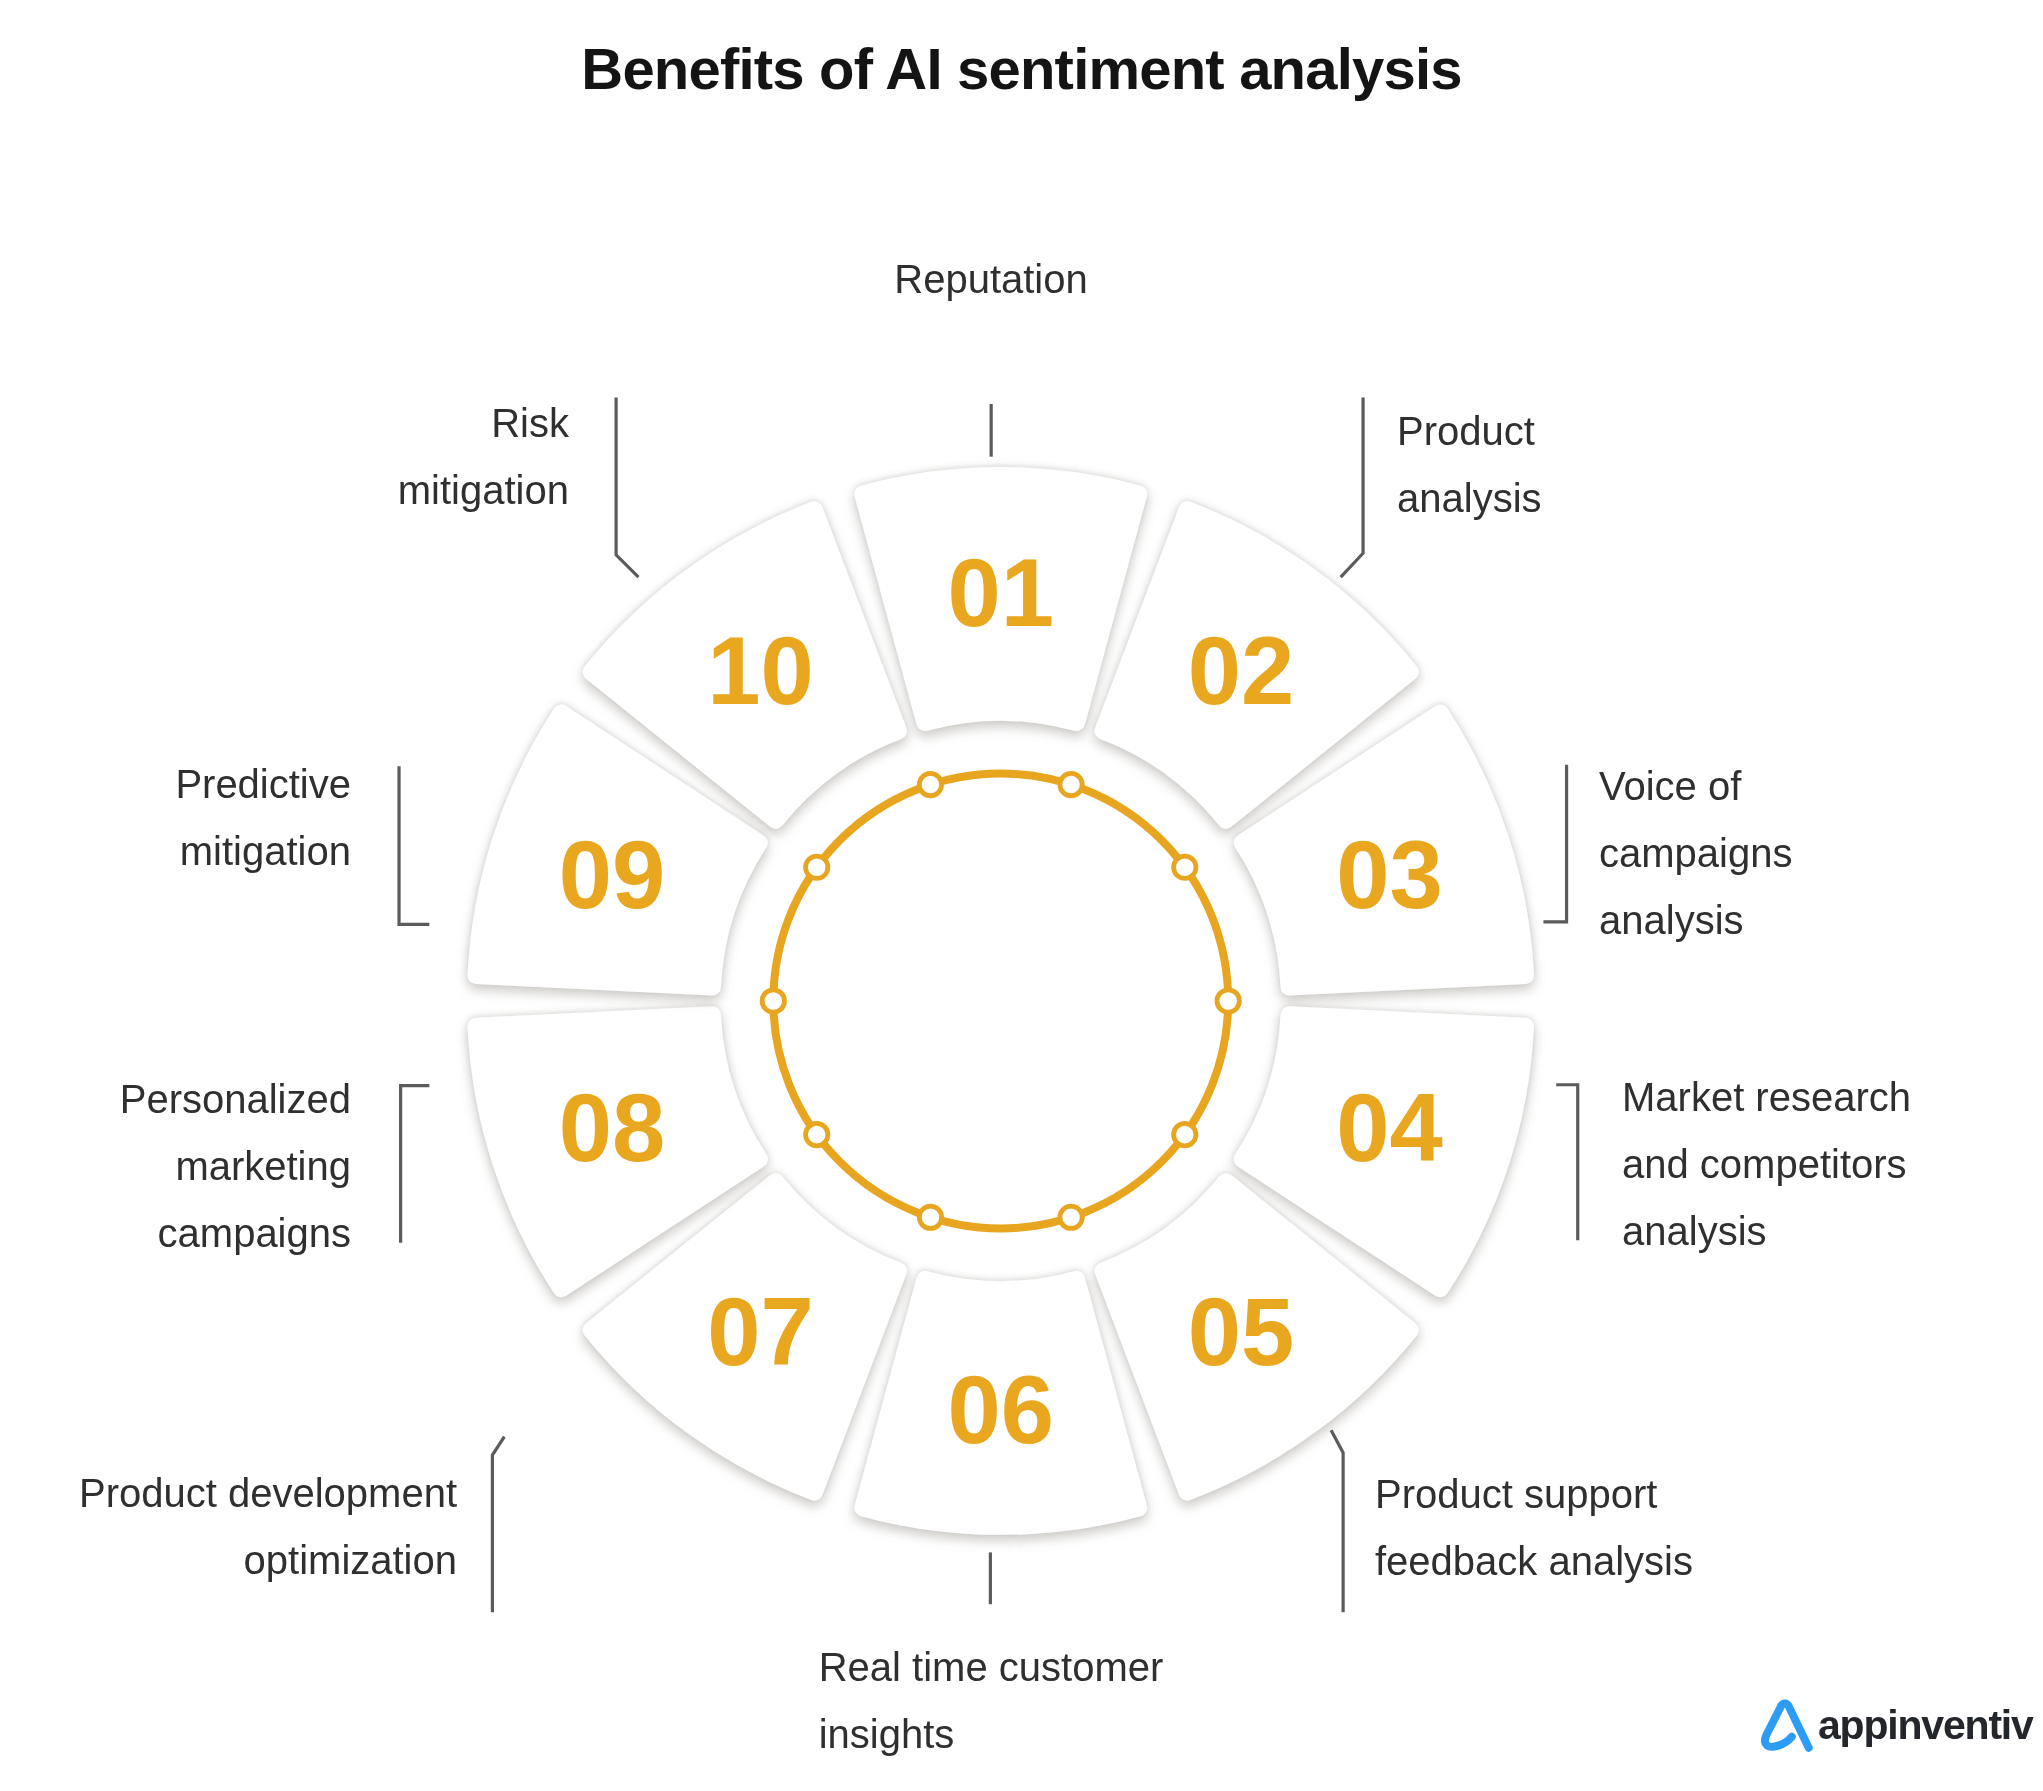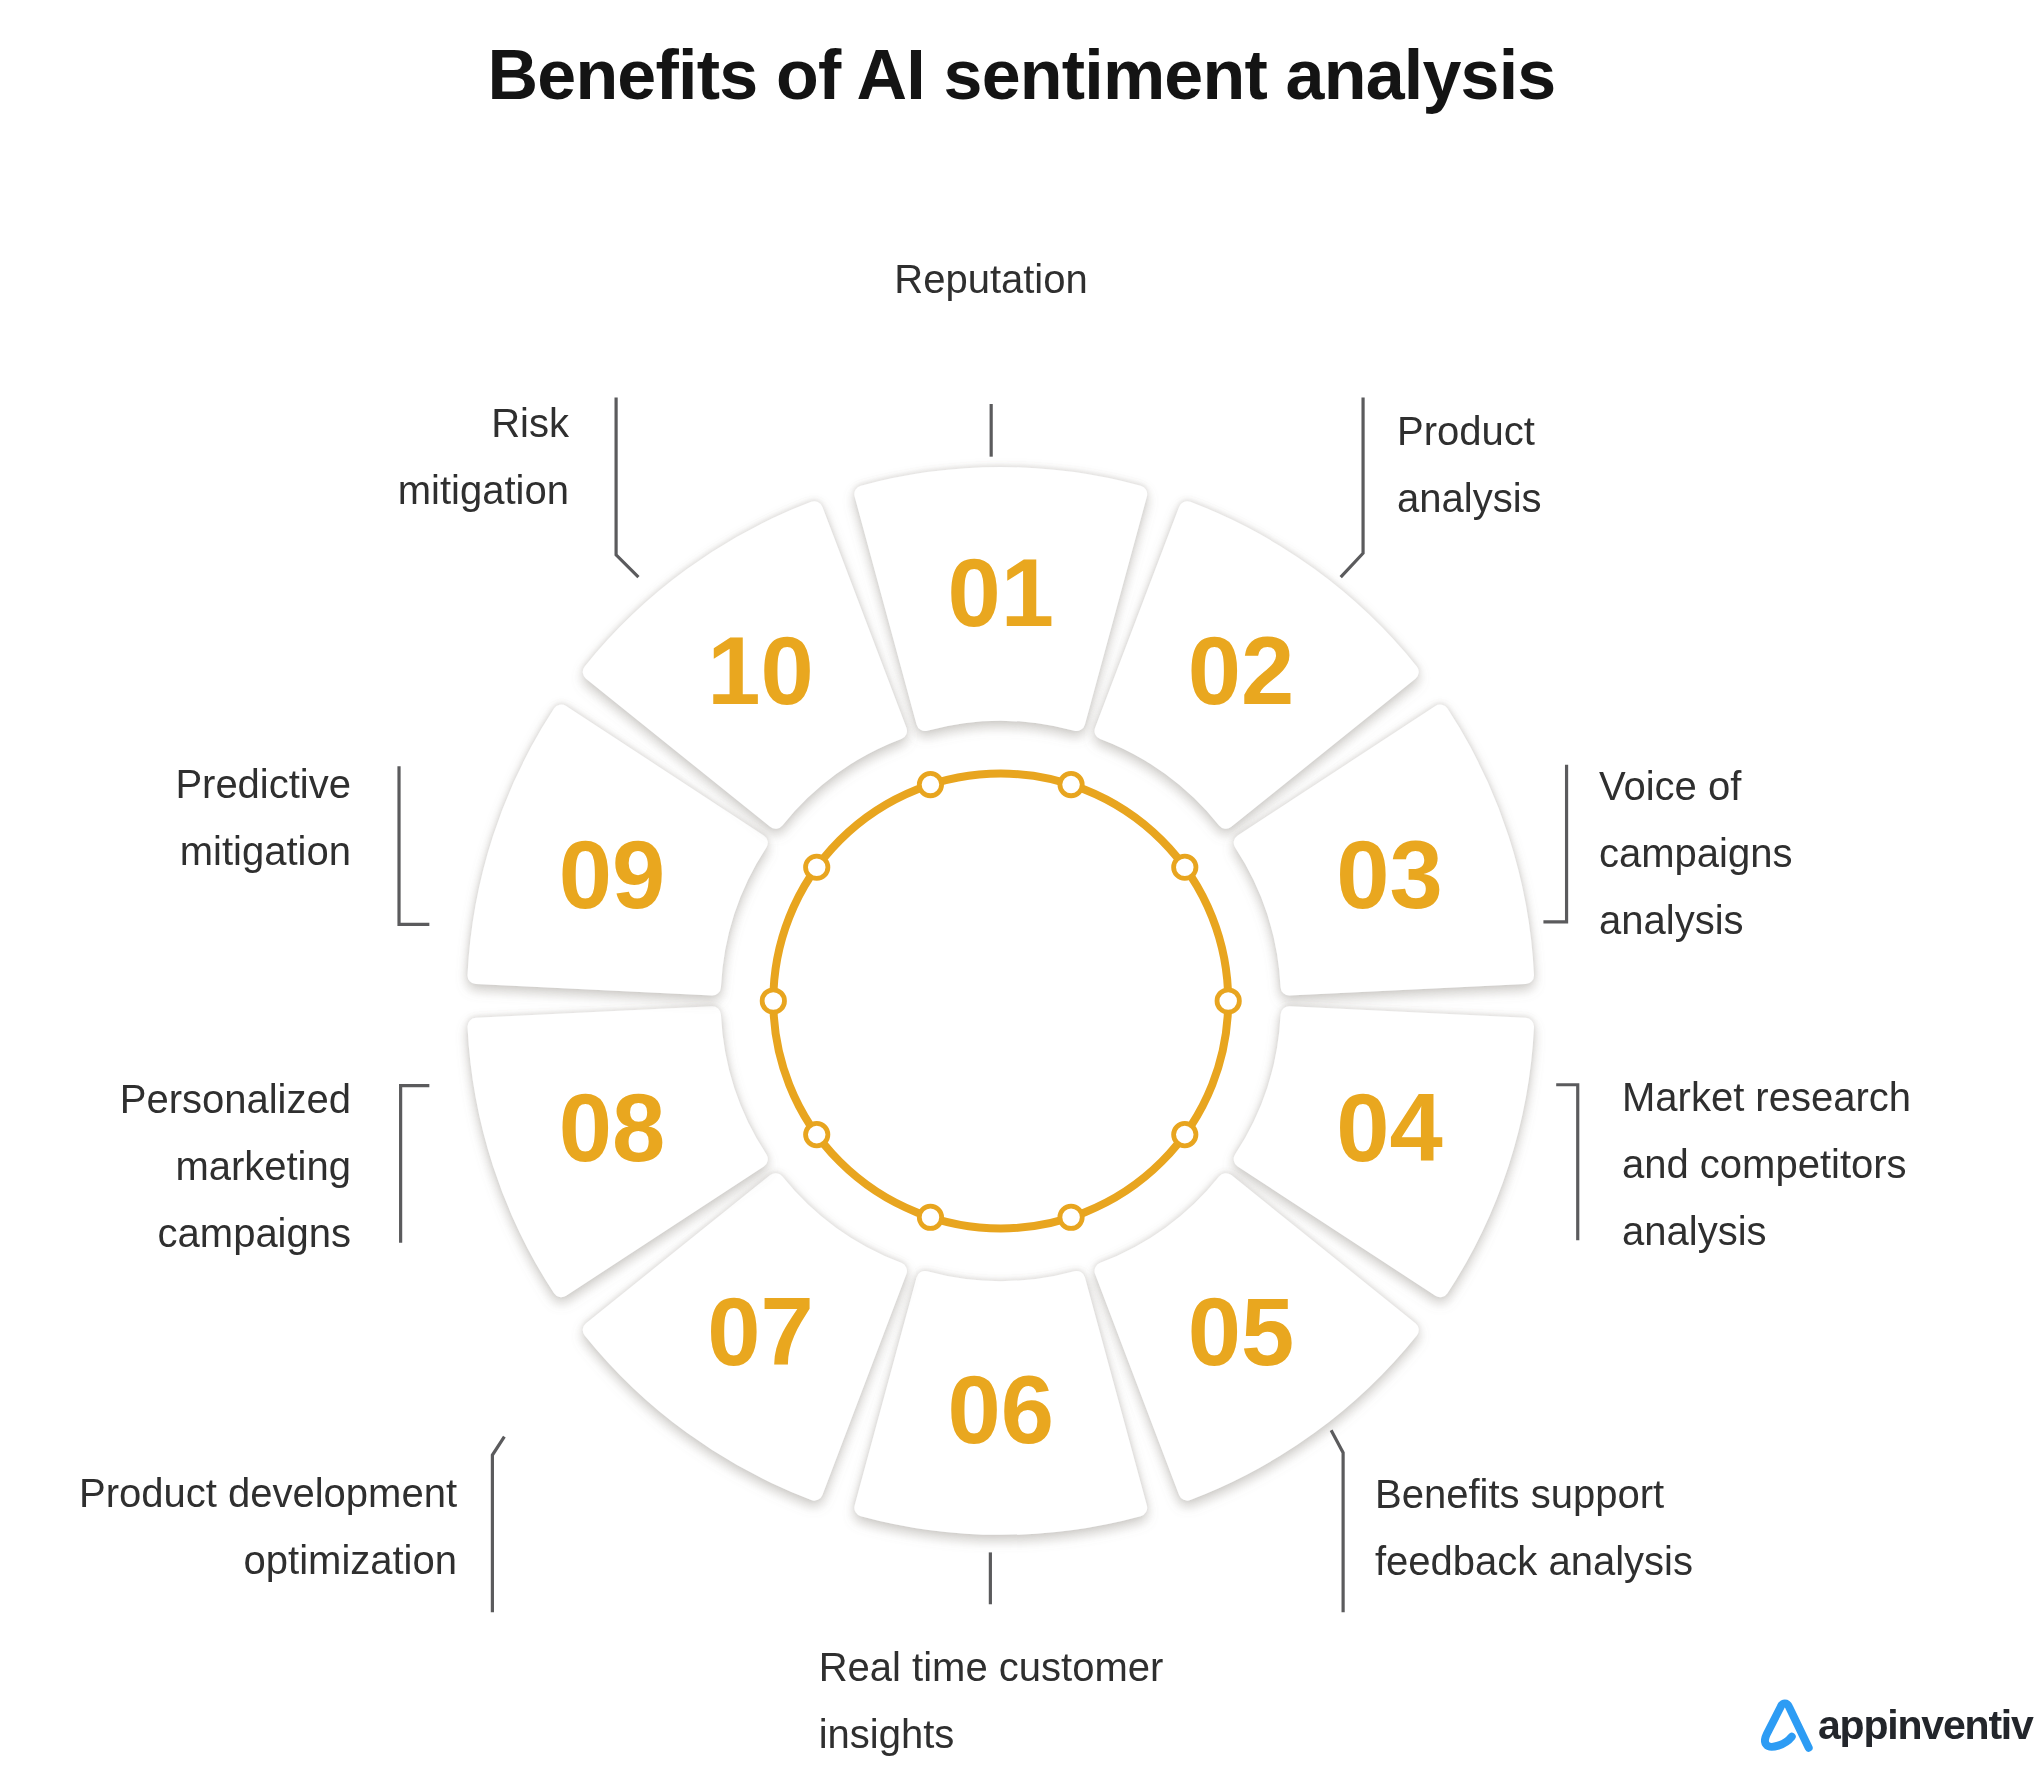--- a/index.html
+++ b/index.html
@@ -7,21 +7,21 @@
     position:relative;
     width:2043px;height:1792px;
     background:#ffffff;
     font-family:"Liberation Sans", sans-serif;
     overflow:hidden;
   }
   #page-title{
     position:absolute;
     left:0; right:0; top:35px;
     text-align:center;
-    font-size:70px;
+    font-size:58px;
     font-weight:700;
     letter-spacing:-0.8px;
     color:#141414;
   }
   #wheel-svg{
     position:absolute;left:0;top:0;
   }
   .seg-label{
     position:absolute;
     font-size:40px;
@@ -119,21 +119,21 @@
         <span>Voice of</span>
         <span>campaigns</span>
         <span>analysis</span>
       </div>
       <div class="seg-label" style="top: 1064px; color: rgb(47, 47, 47); left: 1622px; text-align: left;">
         <span>Market research</span>
         <span>and competitors</span>
         <span>analysis</span>
       </div>
       <div class="seg-label" style="top: 1461px; color: rgb(47, 47, 47); left: 1375px; text-align: left;">
-        <span>Benefits support</span>
+        <span>Product support</span>
         <span>feedback analysis</span>
       </div>
       <div class="seg-label" style="top: 1634px; color: rgb(47, 47, 47); left: 991px; transform: translateX(-50%); text-align: left;">
         <span>Real time customer</span>
         <span>insights</span>
       </div>
       <div class="seg-label" style="top: 1460px; color: rgb(47, 47, 47); right: 1586px; text-align: right;">
         <span>Product development</span>
         <span>optimization</span>
       </div>

